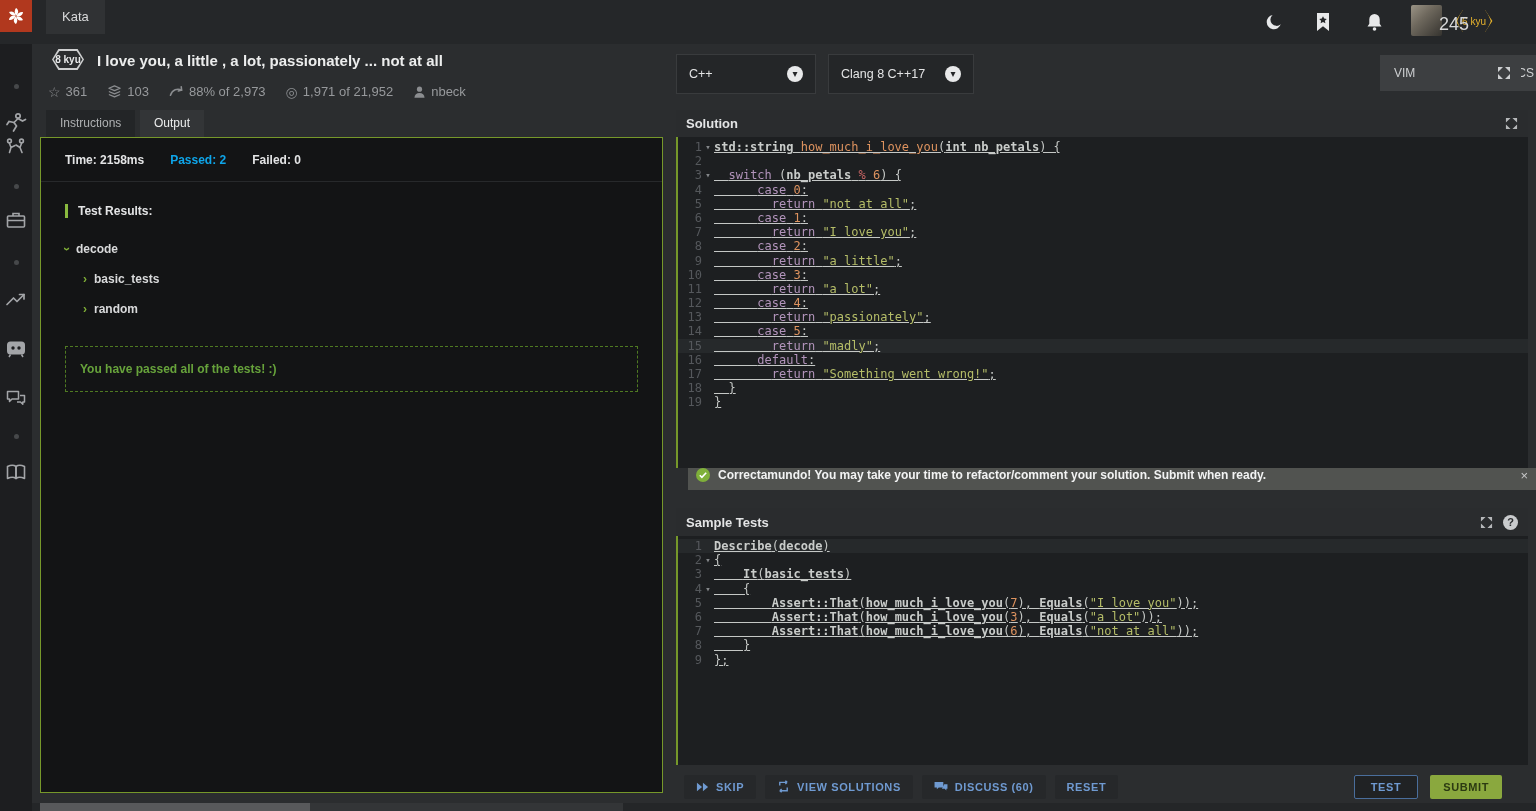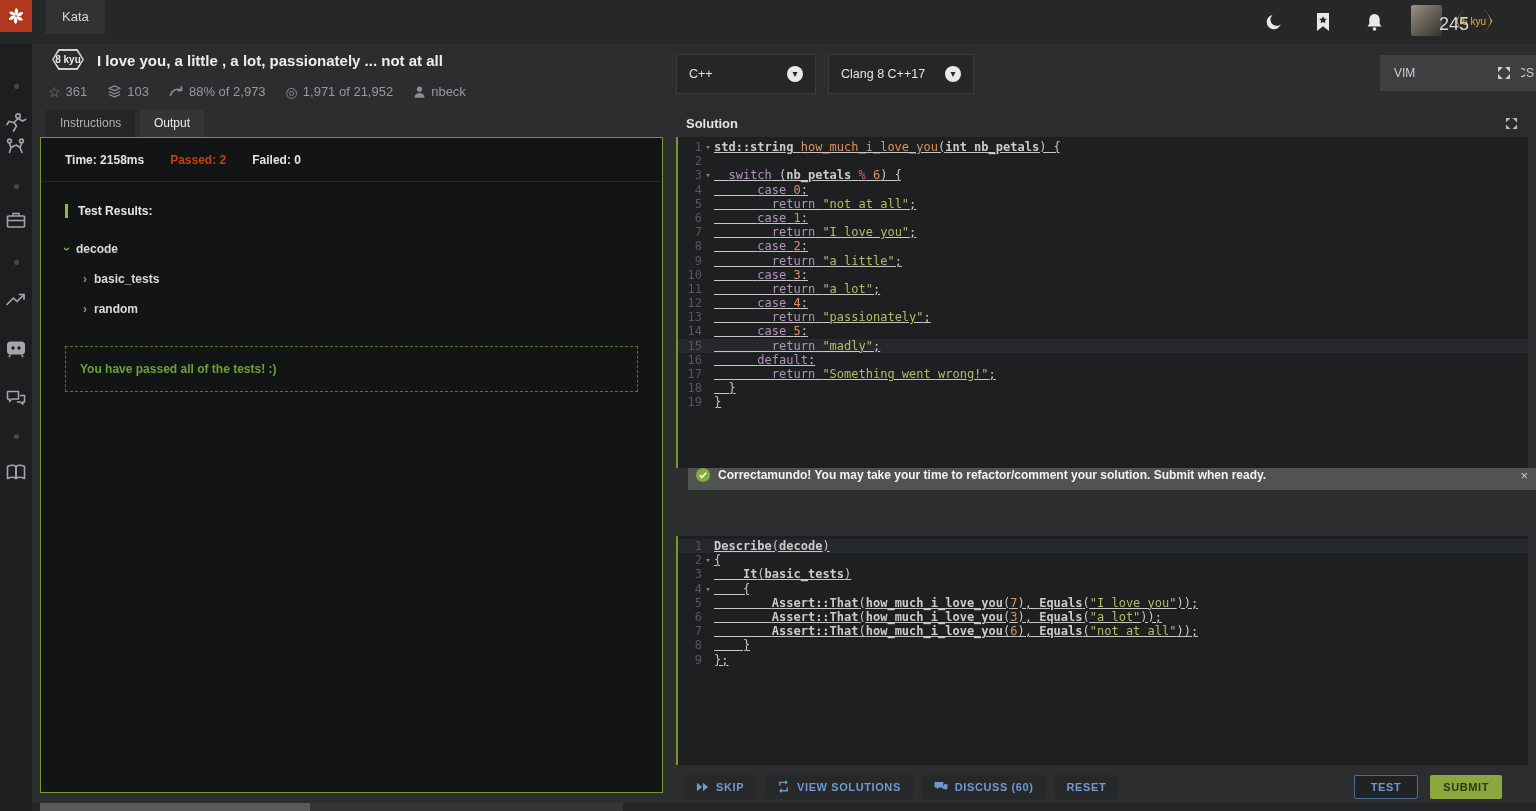--- a/index.html
+++ b/index.html
@@ -53,21 +53,21 @@
 
   
   .tab { position:absolute; top:110px; height:27px; padding:0 14px; font-size:12px; line-height:27px;
          cursor:pointer; }
   #tab-instructions { left:46px; background:#232527; color:#aeb0b2; }
   #tab-output { left:140px; background:#333537; color:#eceded; }
   #output-panel { position:absolute; left:40px; top:137px; width:623px; height:656px;
                   background:#131415; border:1px solid #76982a; }
   #summary-row { height:44px; border-bottom:1px solid #27292b; display:flex; align-items:center;
                  gap:26px; padding:0 24px; font-size:12px; font-weight:bold; color:#e3e4e5; }
-  #summary-row .passed { color:#c2410c; }
+  #summary-row .passed { color:#0ea5e9; }
   #results-title { margin:22px 24px 0; font-size:12px; font-weight:bold; color:#e3e4e5;
                    border-left:3px solid #8aba3f; padding-left:10px; }
   .tree-item { display:flex; align-items:center; gap:7px; font-size:12px; font-weight:bold;
                color:#d9dadb; cursor:pointer; }
   #tree-decode { margin:24px 0 0 24px; }
   .tree-child { margin:16px 0 0 42px; }
   .tchev { color:#7fae36; font-weight:bold; font-size:12px; display:inline-block; }
   .tchev.down { transform:rotate(90deg); }
   #pass-box { margin:30px 24px 0; border:1px dashed #4f7a22; padding:15px 14px;
               color:#67a33b; font-size:12px; font-weight:bold; }
@@ -343,20 +343,29 @@
 
   <div id="flash-bar">
     <svg width="14" height="14" viewBox="0 0 14 14">
       <circle cx="7" cy="7" r="7" fill="#7fb03a"></circle>
       <path d="M3.8 7.2l2.1 2.1 4.3-4.6" fill="none" stroke="#ffffff" stroke-width="1.6"></path>
     </svg>
     <span class="msg">Correctamundo! You may take your time to refactor/comment your solution. Submit when ready.</span>
     <span id="flash-close">×</span>
   </div>
 
+  <div id="sample-header" class="section-header">
+    <span>Sample Tests</span>
+    <span class="hdr-icons">
+      <svg width="13" height="13" viewBox="0 0 14 14" fill="#b6b8ba" style="cursor:pointer">
+        <path d="M1 1h5L1 6zM13 1H8l5 5zM1 13V8l5 5zM13 13V8l-5 5z"></path>
+      </svg>
+      <span class="qmark">?</span>
+    </span>
+  </div>
   <div id="sample-editor" class="editor">
     <div id="sample-code">
         <div class="cl hl"><span class="gut"><span class="num">1</span><span class="fold"></span></span><span class="cd"><span class="tk-b">Describe</span><span class="tk-p">(</span><span class="tk-b">decode</span><span class="tk-p">)</span></span></div>
         <div class="cl"><span class="gut"><span class="num">2</span><span class="fold">▾</span></span><span class="cd"><span class="tk-p">{</span></span></div>
         <div class="cl"><span class="gut"><span class="num">3</span><span class="fold"></span></span><span class="cd"><span class="tk-p">    </span><span class="tk-b">It</span><span class="tk-p">(</span><span class="tk-b">basic_tests</span><span class="tk-p">)</span></span></div>
         <div class="cl"><span class="gut"><span class="num">4</span><span class="fold">▾</span></span><span class="cd"><span class="tk-p">    {</span></span></div>
         <div class="cl"><span class="gut"><span class="num">5</span><span class="fold"></span></span><span class="cd"><span class="tk-p">        </span><span class="tk-b">Assert::That</span><span class="tk-p">(</span><span class="tk-b">how_much_i_love_you</span><span class="tk-p">(</span><span class="tk-n">7</span><span class="tk-p">), </span><span class="tk-b">Equals</span><span class="tk-p">(</span><span class="tk-s">"I love you"</span><span class="tk-p">));</span></span></div>
         <div class="cl"><span class="gut"><span class="num">6</span><span class="fold"></span></span><span class="cd"><span class="tk-p">        </span><span class="tk-b">Assert::That</span><span class="tk-p">(</span><span class="tk-b">how_much_i_love_you</span><span class="tk-p">(</span><span class="tk-n">3</span><span class="tk-p">), </span><span class="tk-b">Equals</span><span class="tk-p">(</span><span class="tk-s">"a lot"</span><span class="tk-p">));</span></span></div>
         <div class="cl"><span class="gut"><span class="num">7</span><span class="fold"></span></span><span class="cd"><span class="tk-p">        </span><span class="tk-b">Assert::That</span><span class="tk-p">(</span><span class="tk-b">how_much_i_love_you</span><span class="tk-p">(</span><span class="tk-n">6</span><span class="tk-p">), </span><span class="tk-b">Equals</span><span class="tk-p">(</span><span class="tk-s">"not at all"</span><span class="tk-p">));</span></span></div>
         <div class="cl"><span class="gut"><span class="num">8</span><span class="fold"></span></span><span class="cd"><span class="tk-p">    }</span></span></div>

